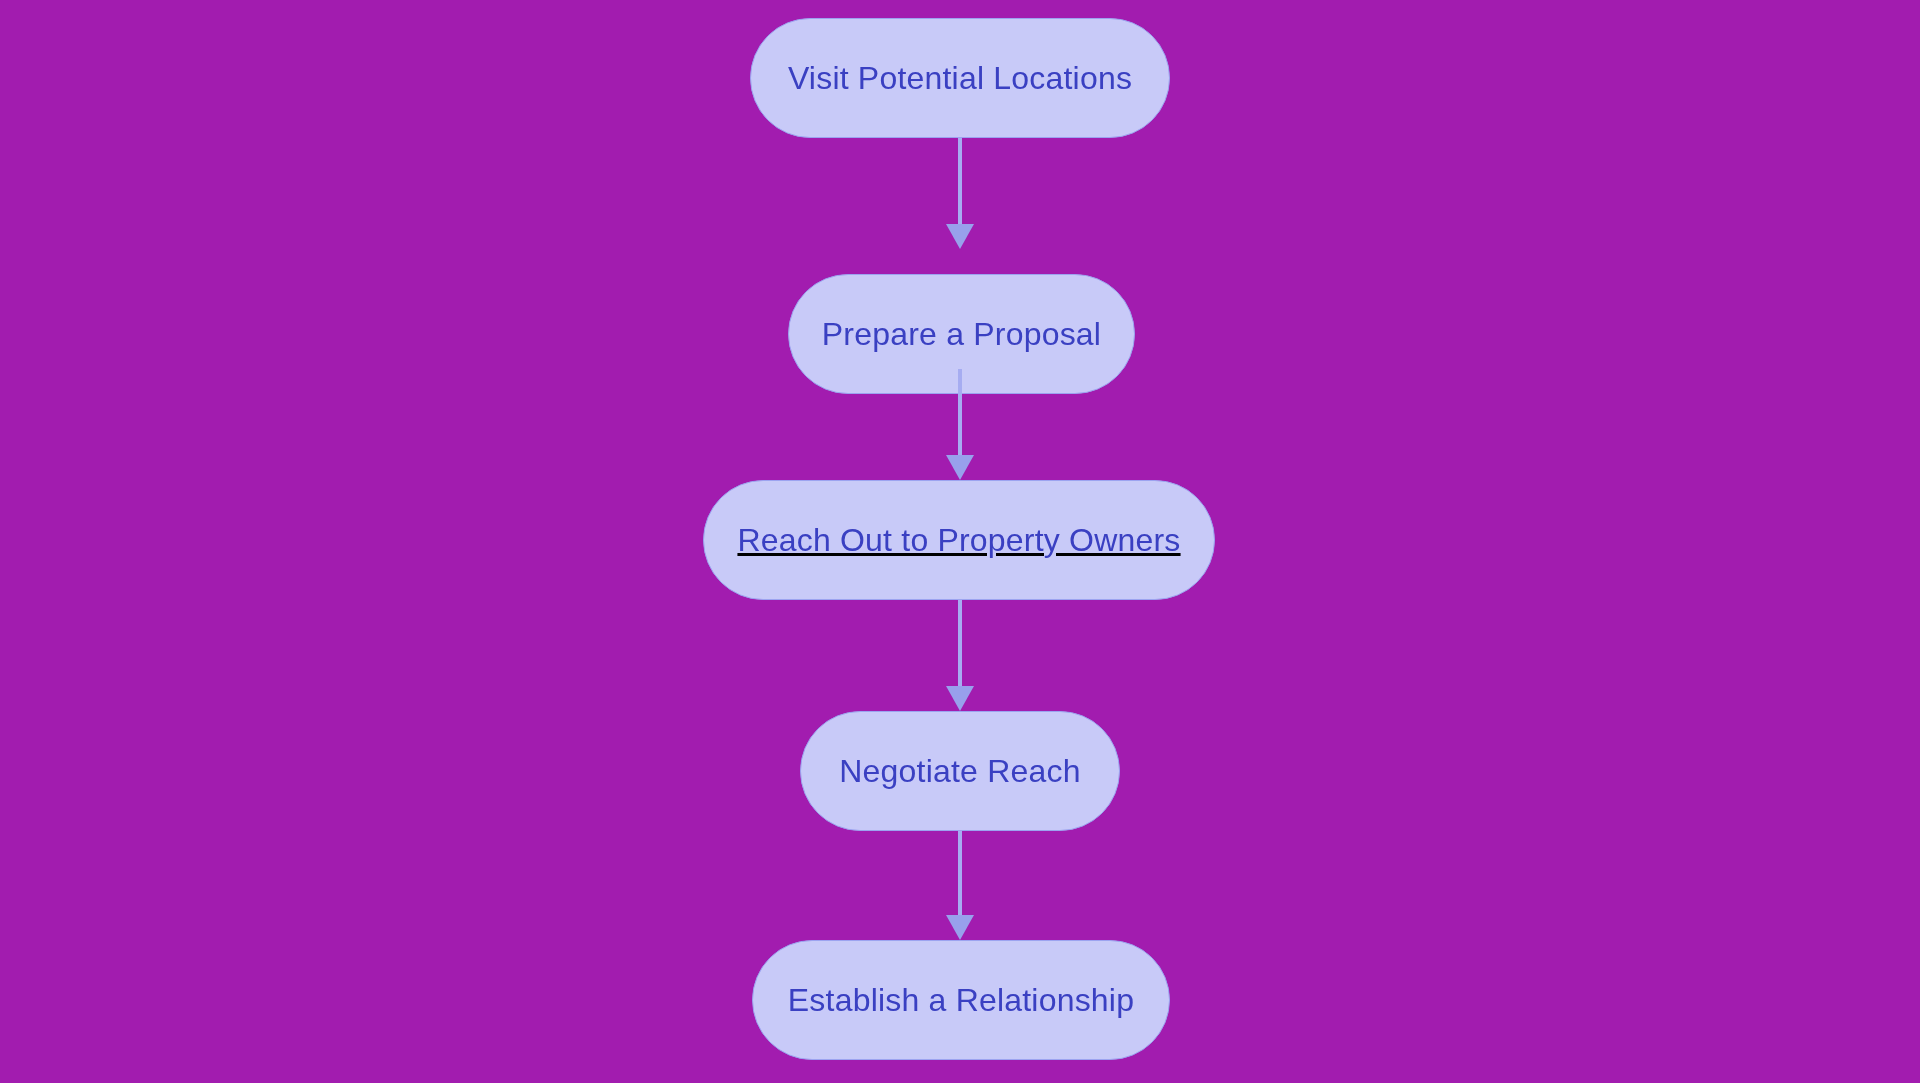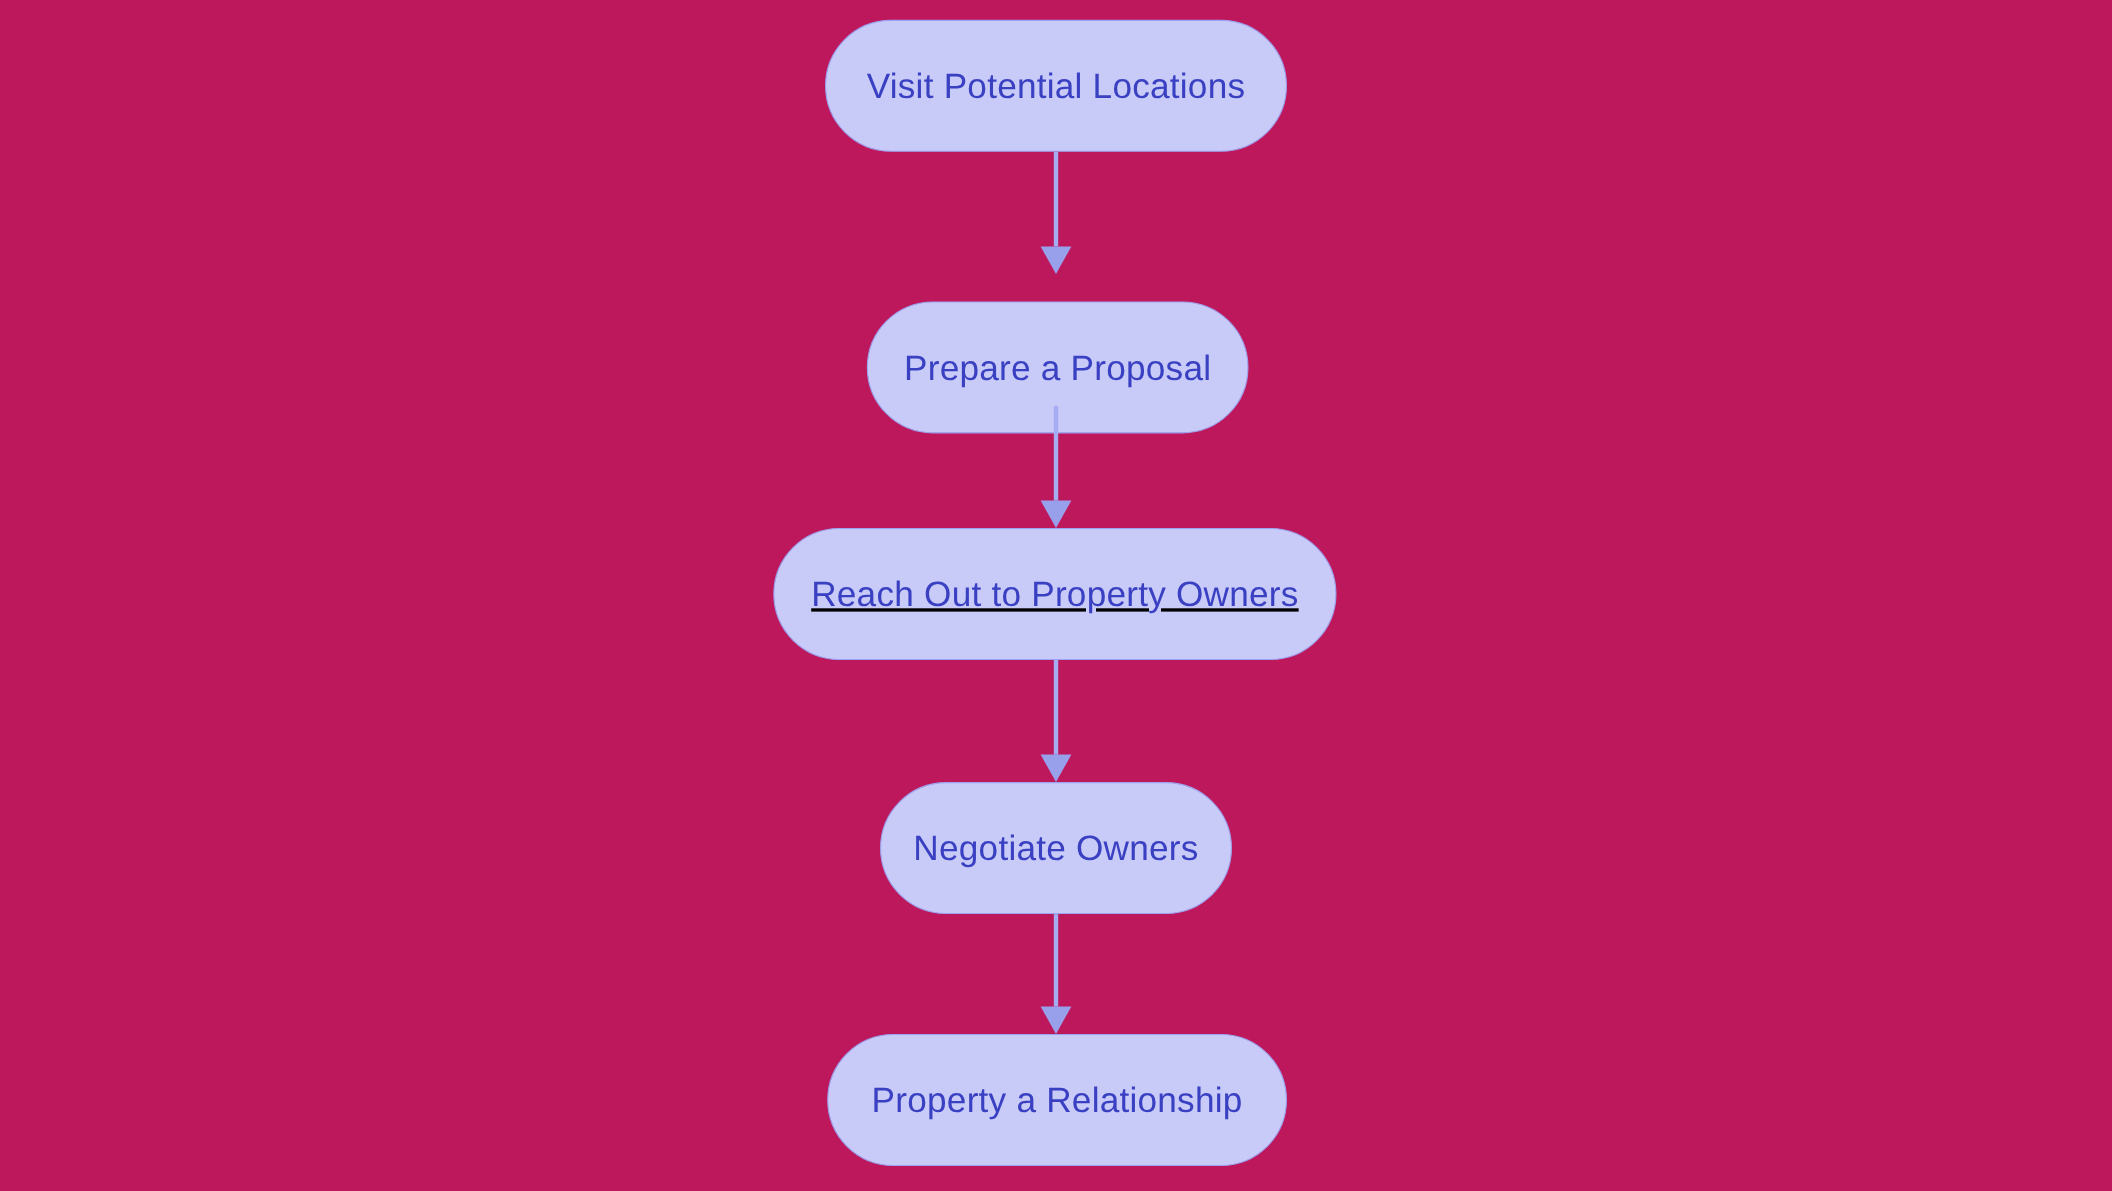--- a/index.html
+++ b/index.html
@@ -5,21 +5,21 @@
   html, body {
     margin: 0;
     padding: 0;
     background: #ffffff;
     font-family: "Liberation Sans", sans-serif;
   }
   .canvas {
     position: relative;
     width: 1920px;
     height: 1083px;
-    background: #be185d;
+    background: #a21caf;
     overflow: hidden;
   }
   .node {
     position: absolute;
     box-sizing: border-box;
     background: #c8caf8;
     border: 1.5px solid #9ca3f0;
     border-radius: 60px;
     display: flex;
     align-items: center;
@@ -79,25 +79,25 @@
   <div class="node" style="left:703px; top:480px; width:512px; height:120px;text-decoration:underline;">
     <span class="node-label">Reach Out to Property Owners</span>
   </div>
 
   <div class="arrow" style="left:945px; top:600px; height:111px;">
     <div class="arrow-line"></div>
     <div class="arrow-head"></div>
   </div>
 
   <div class="node" style="left:800px; top:711px; width:320px; height:120px;">
-    <span class="node-label">Negotiate Owners</span>
+    <span class="node-label">Negotiate Reach</span>
   </div>
 
   <div class="arrow" style="left:945px; top:831px; height:109px;">
     <div class="arrow-line"></div>
     <div class="arrow-head"></div>
   </div>
 
   <div class="node" style="left:752px; top:940px; width:418px; height:120px;">
-    <span class="node-label">Property a Relationship</span>
+    <span class="node-label">Establish a Relationship</span>
   </div>
 
 </div>
 
 </body></html>

